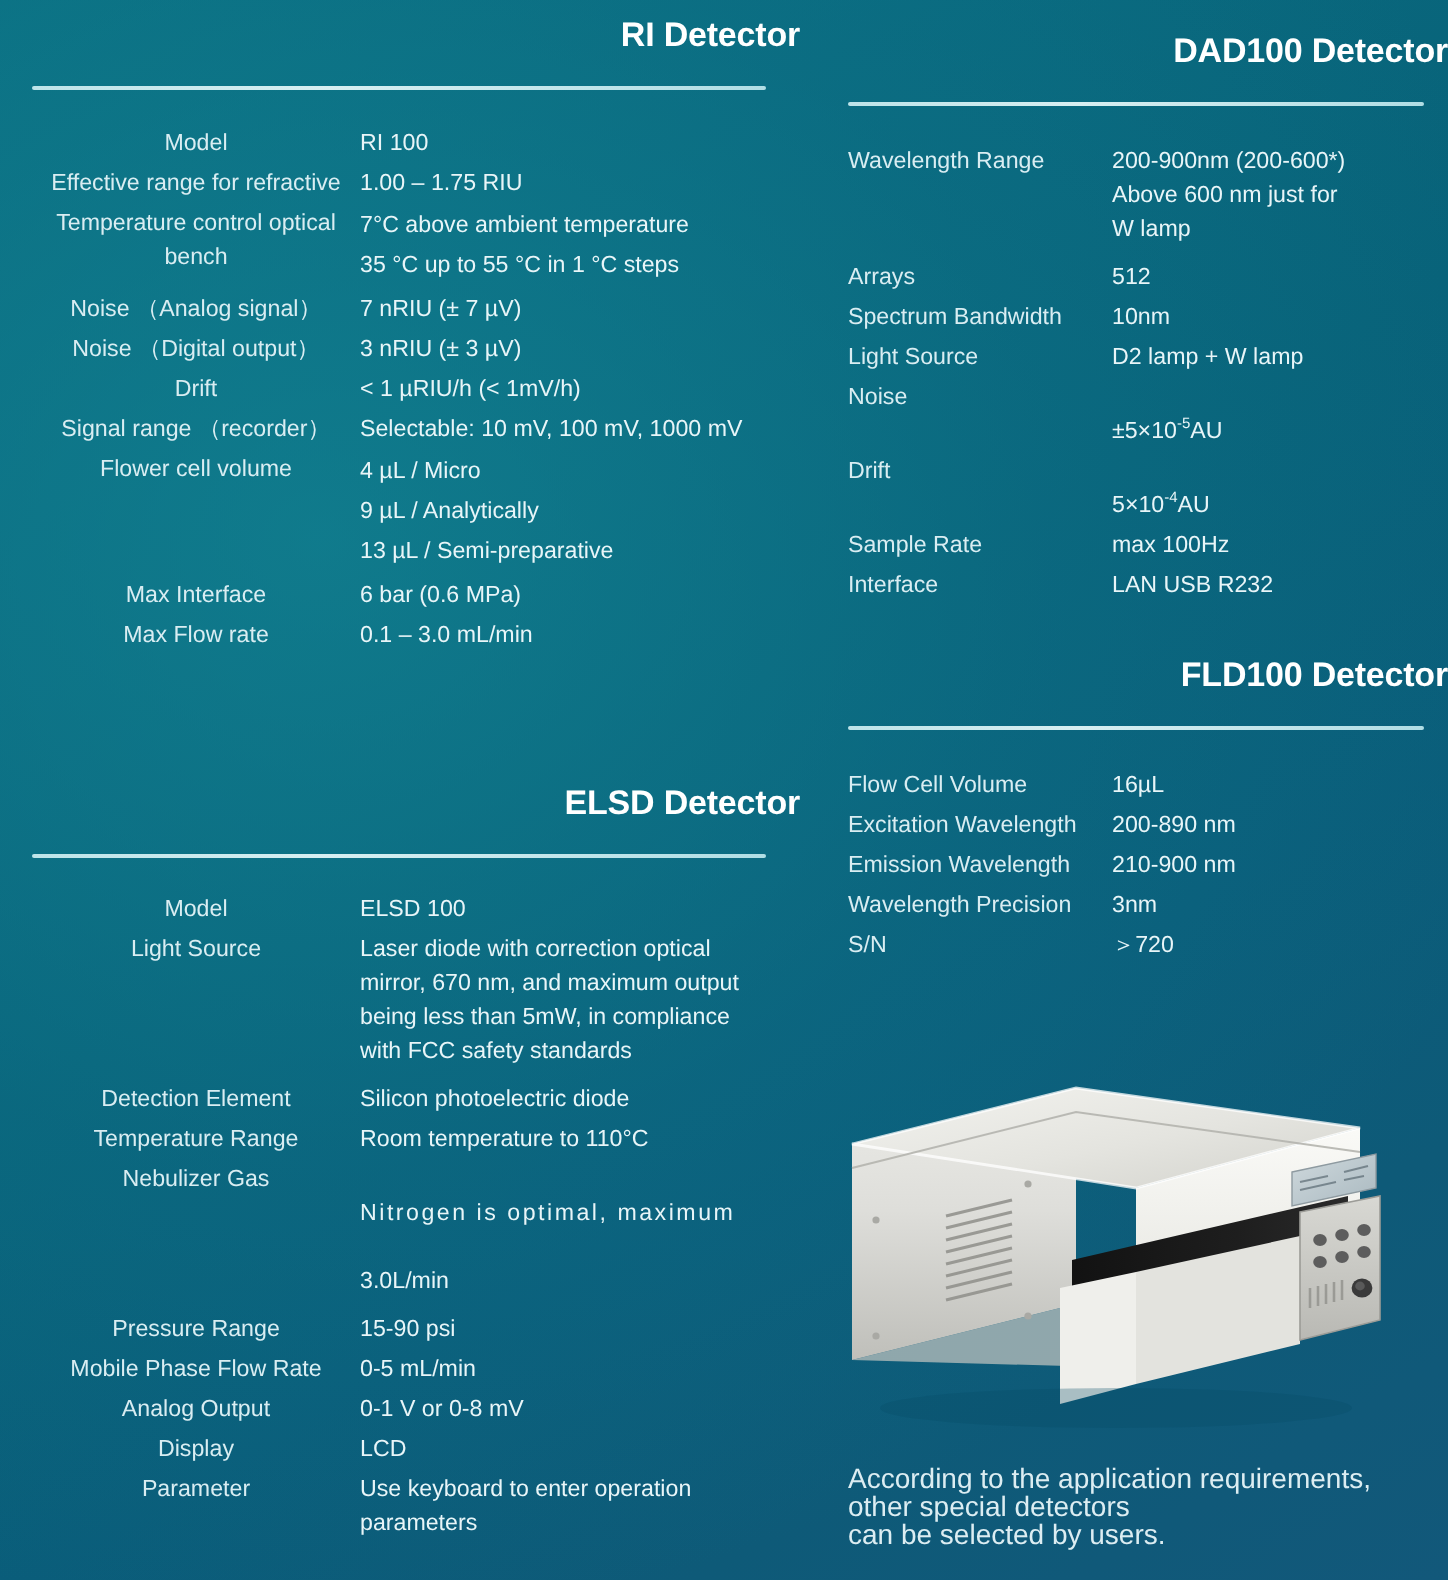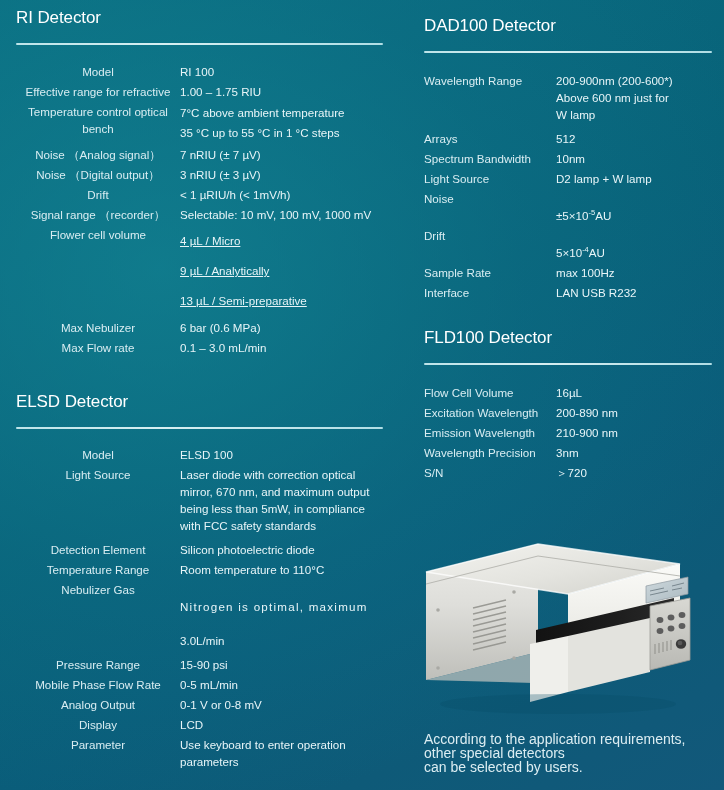--- a/index.html
+++ b/index.html
@@ -23,25 +23,26 @@
     position: absolute;
     top: 0;
   }
   .col-left  { left: 0px;   width: 400px; }
   .col-right { left: 410px; width: 314px; }
 
   .section { position: absolute; left: 0; right: 0; }
 
   .sec-title {
     font-size: 17px;
-    font-weight: normal;
+    font-weight: bold;
     color: #ffffff;
     letter-spacing: -0.1px;
     line-height: 20px;
     margin: 0;
+    text-align: right;
   }
   .divider {
     height: 2px;
     background: linear-gradient(90deg, #cdeef2 0%, #e9fafb 40%, #bfe8ee 100%);
     border-radius: 1px;
     opacity: 0.92;
   }
 
   
   .spec-list { position: relative; }
@@ -127,26 +128,26 @@
         <div class="spec-row row-gap-s">
           <div class="spec-label">Drift</div>
           <div class="spec-value">&lt; 1 µRIU/h (&lt; 1mV/h)</div>
         </div>
         <div class="spec-row row-gap-s">
           <div class="spec-label">Signal range （recorder）</div>
           <div class="spec-value">Selectable: 10 mV, 100 mV, 1000 mV</div>
         </div>
         <div class="spec-row row-gap-s">
           <div class="spec-label">Flower cell volume</div>
-          <div class="spec-value" style="line-height:30px;text-decoration:underline;">4 µL / Micro
+          <div class="spec-value" style="line-height:20px;">4 µL / Micro
 9 µL / Analytically
 13 µL / Semi-preparative</div>
         </div>
         <div class="spec-row row-gap-s">
-          <div class="spec-label">Max Nebulizer</div>
+          <div class="spec-label">Max Interface</div>
           <div class="spec-value">6 bar (0.6 MPa)</div>
         </div>
         <div class="spec-row row-gap-s">
           <div class="spec-label">Max Flow rate</div>
           <div class="spec-value">0.1 – 3.0 mL/min</div>
         </div>
       </div>
     </div>
 
     <div class="section" style="top:392px;">

